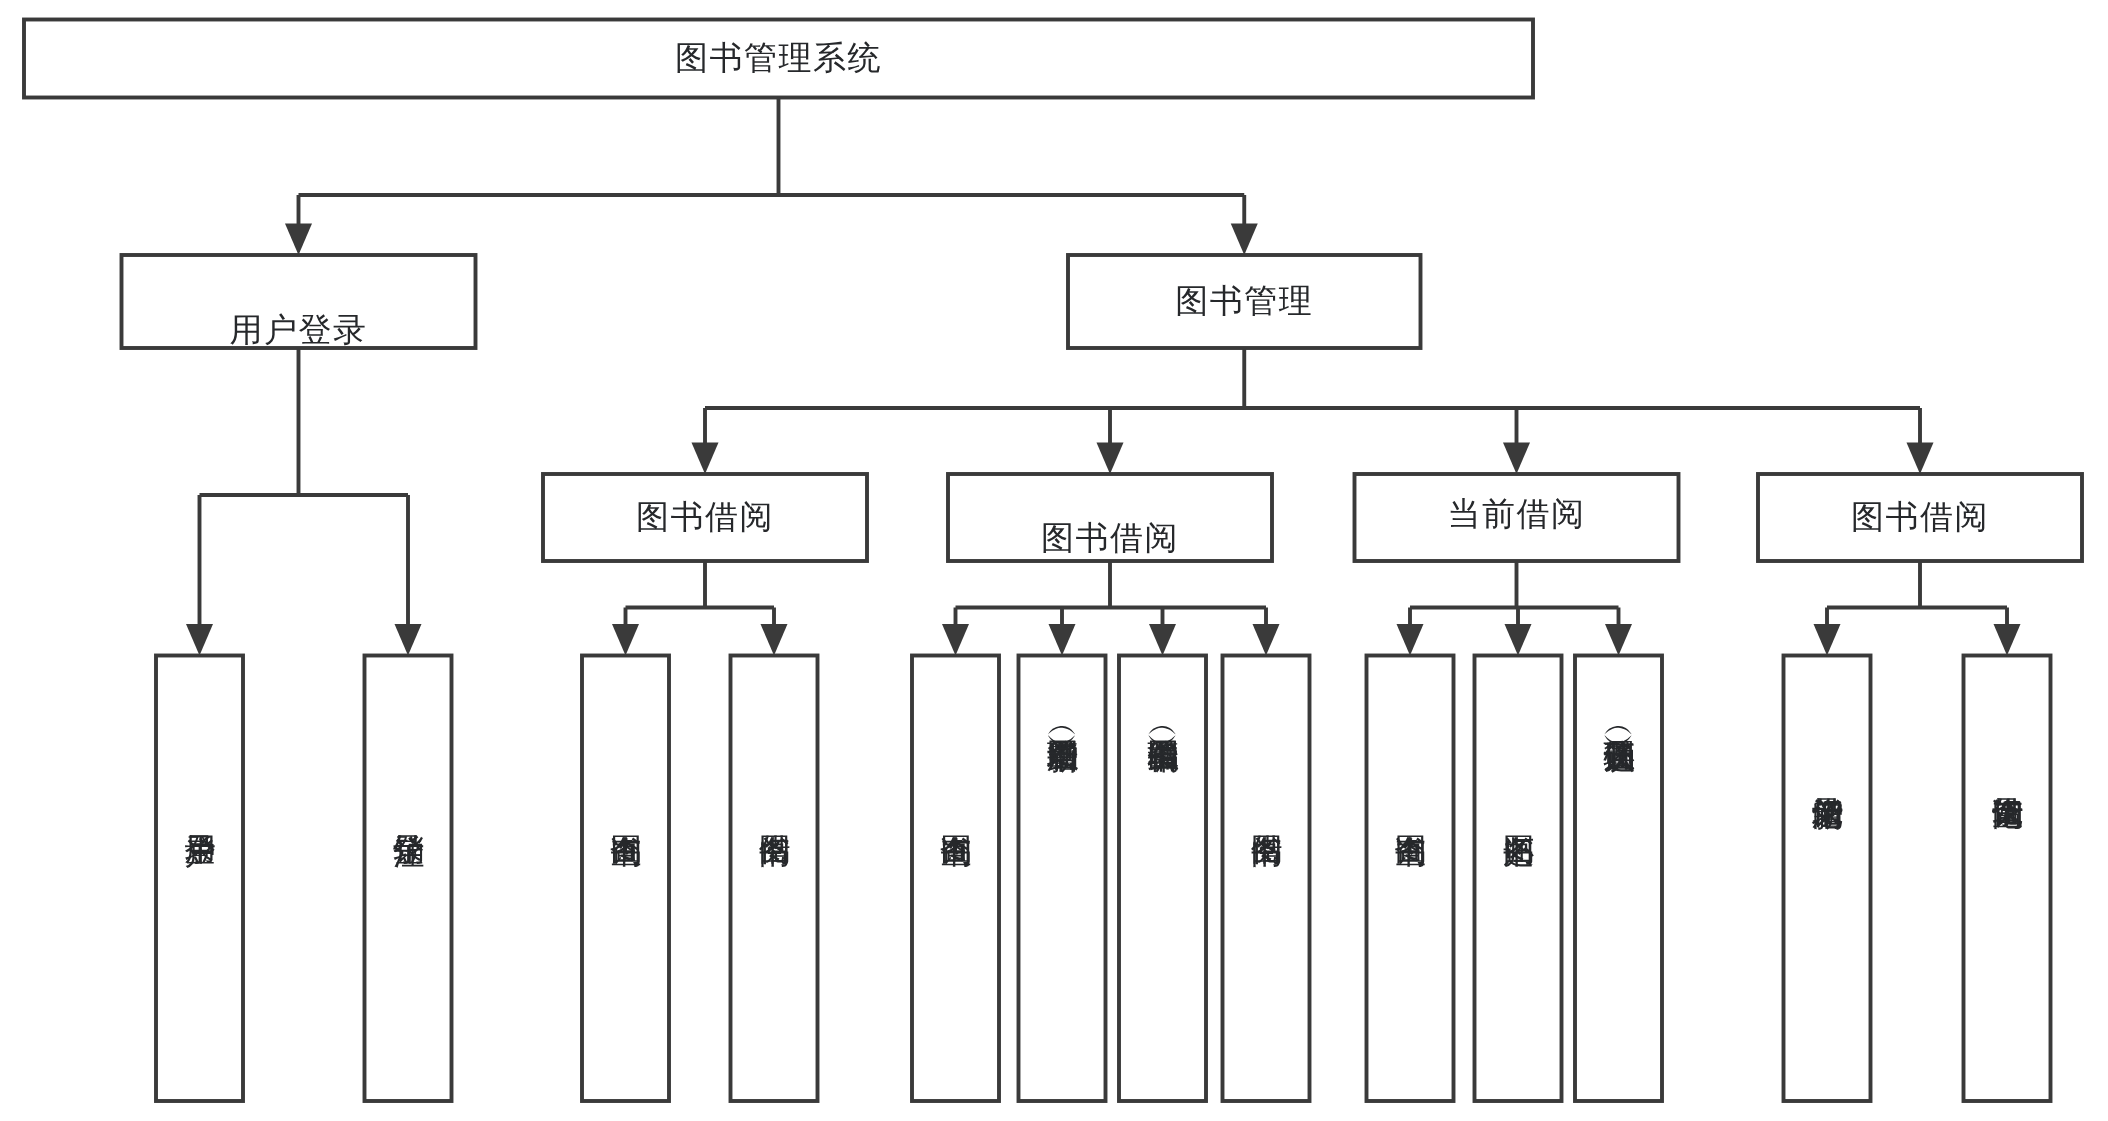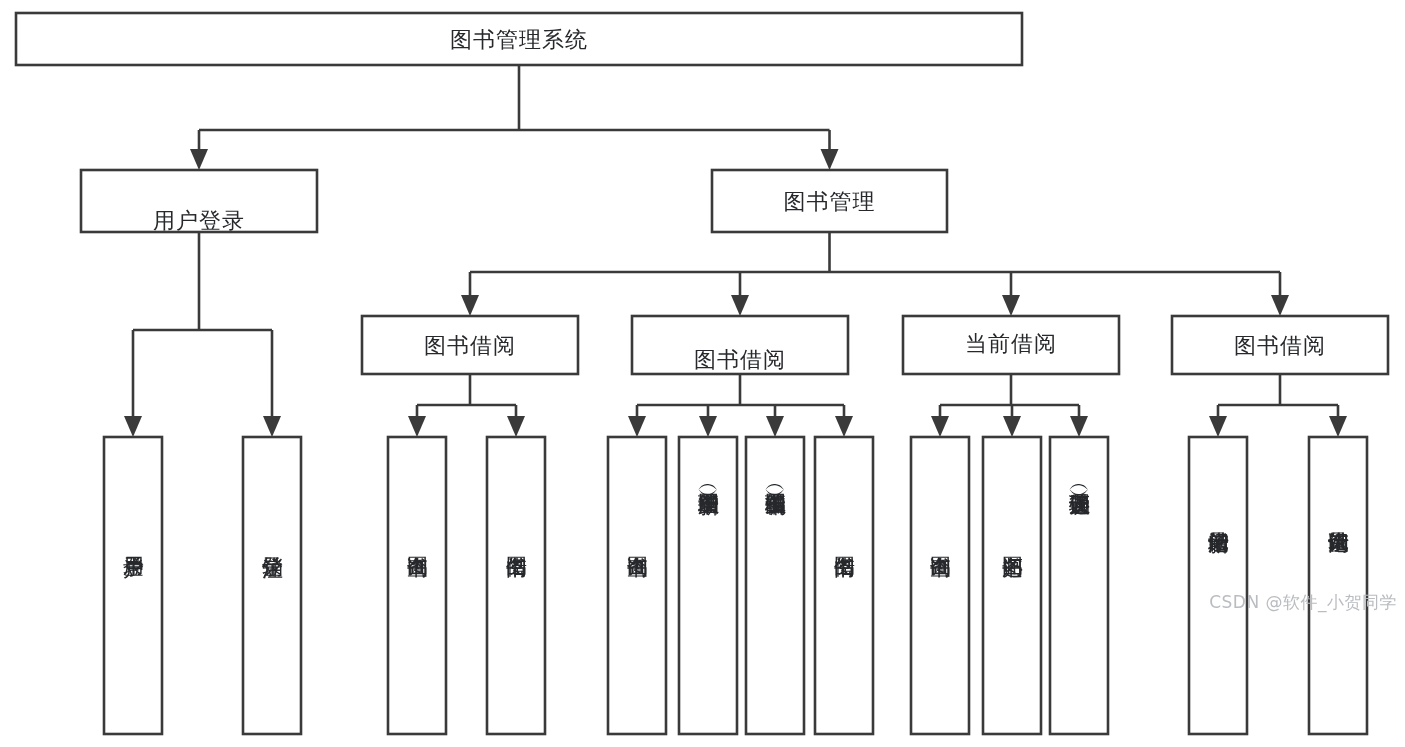--- a/index.html
+++ b/index.html
@@ -176,14 +176,13 @@
       <div class="label label-v" style="left: 708px; top: 477px; height: 225px;">新增图书（管理员）</div>
       <div class="label label-v" style="left: 775px; top: 477px; height: 225px;">编辑图书（管理员）</div>
       <div class="label label-v" style="left: 844px; top: 539.5px; height: 100px;">借阅图书</div>
       <div class="label label-v" style="left: 940px; top: 539.5px; height: 100px;">查询图书</div>
       <div class="label label-v" style="left: 1012px; top: 539.5px; height: 100px;">归还图书</div>
       <div class="label label-v" style="left: 1079px; top: 477px; height: 225px;">确认归还（管理员）</div>
       <div class="label label-v" style="left: 1218px; top: 514.5px; height: 150px;">新增借阅记录</div>
       <div class="label label-v" style="left: 1338px; top: 514.5px; height: 150px;">查询借阅记录</div>
     </div>
 
-  <div class="watermark">CSDN @软件_小贺同学</div>
 </div>
 
 </body></html>

